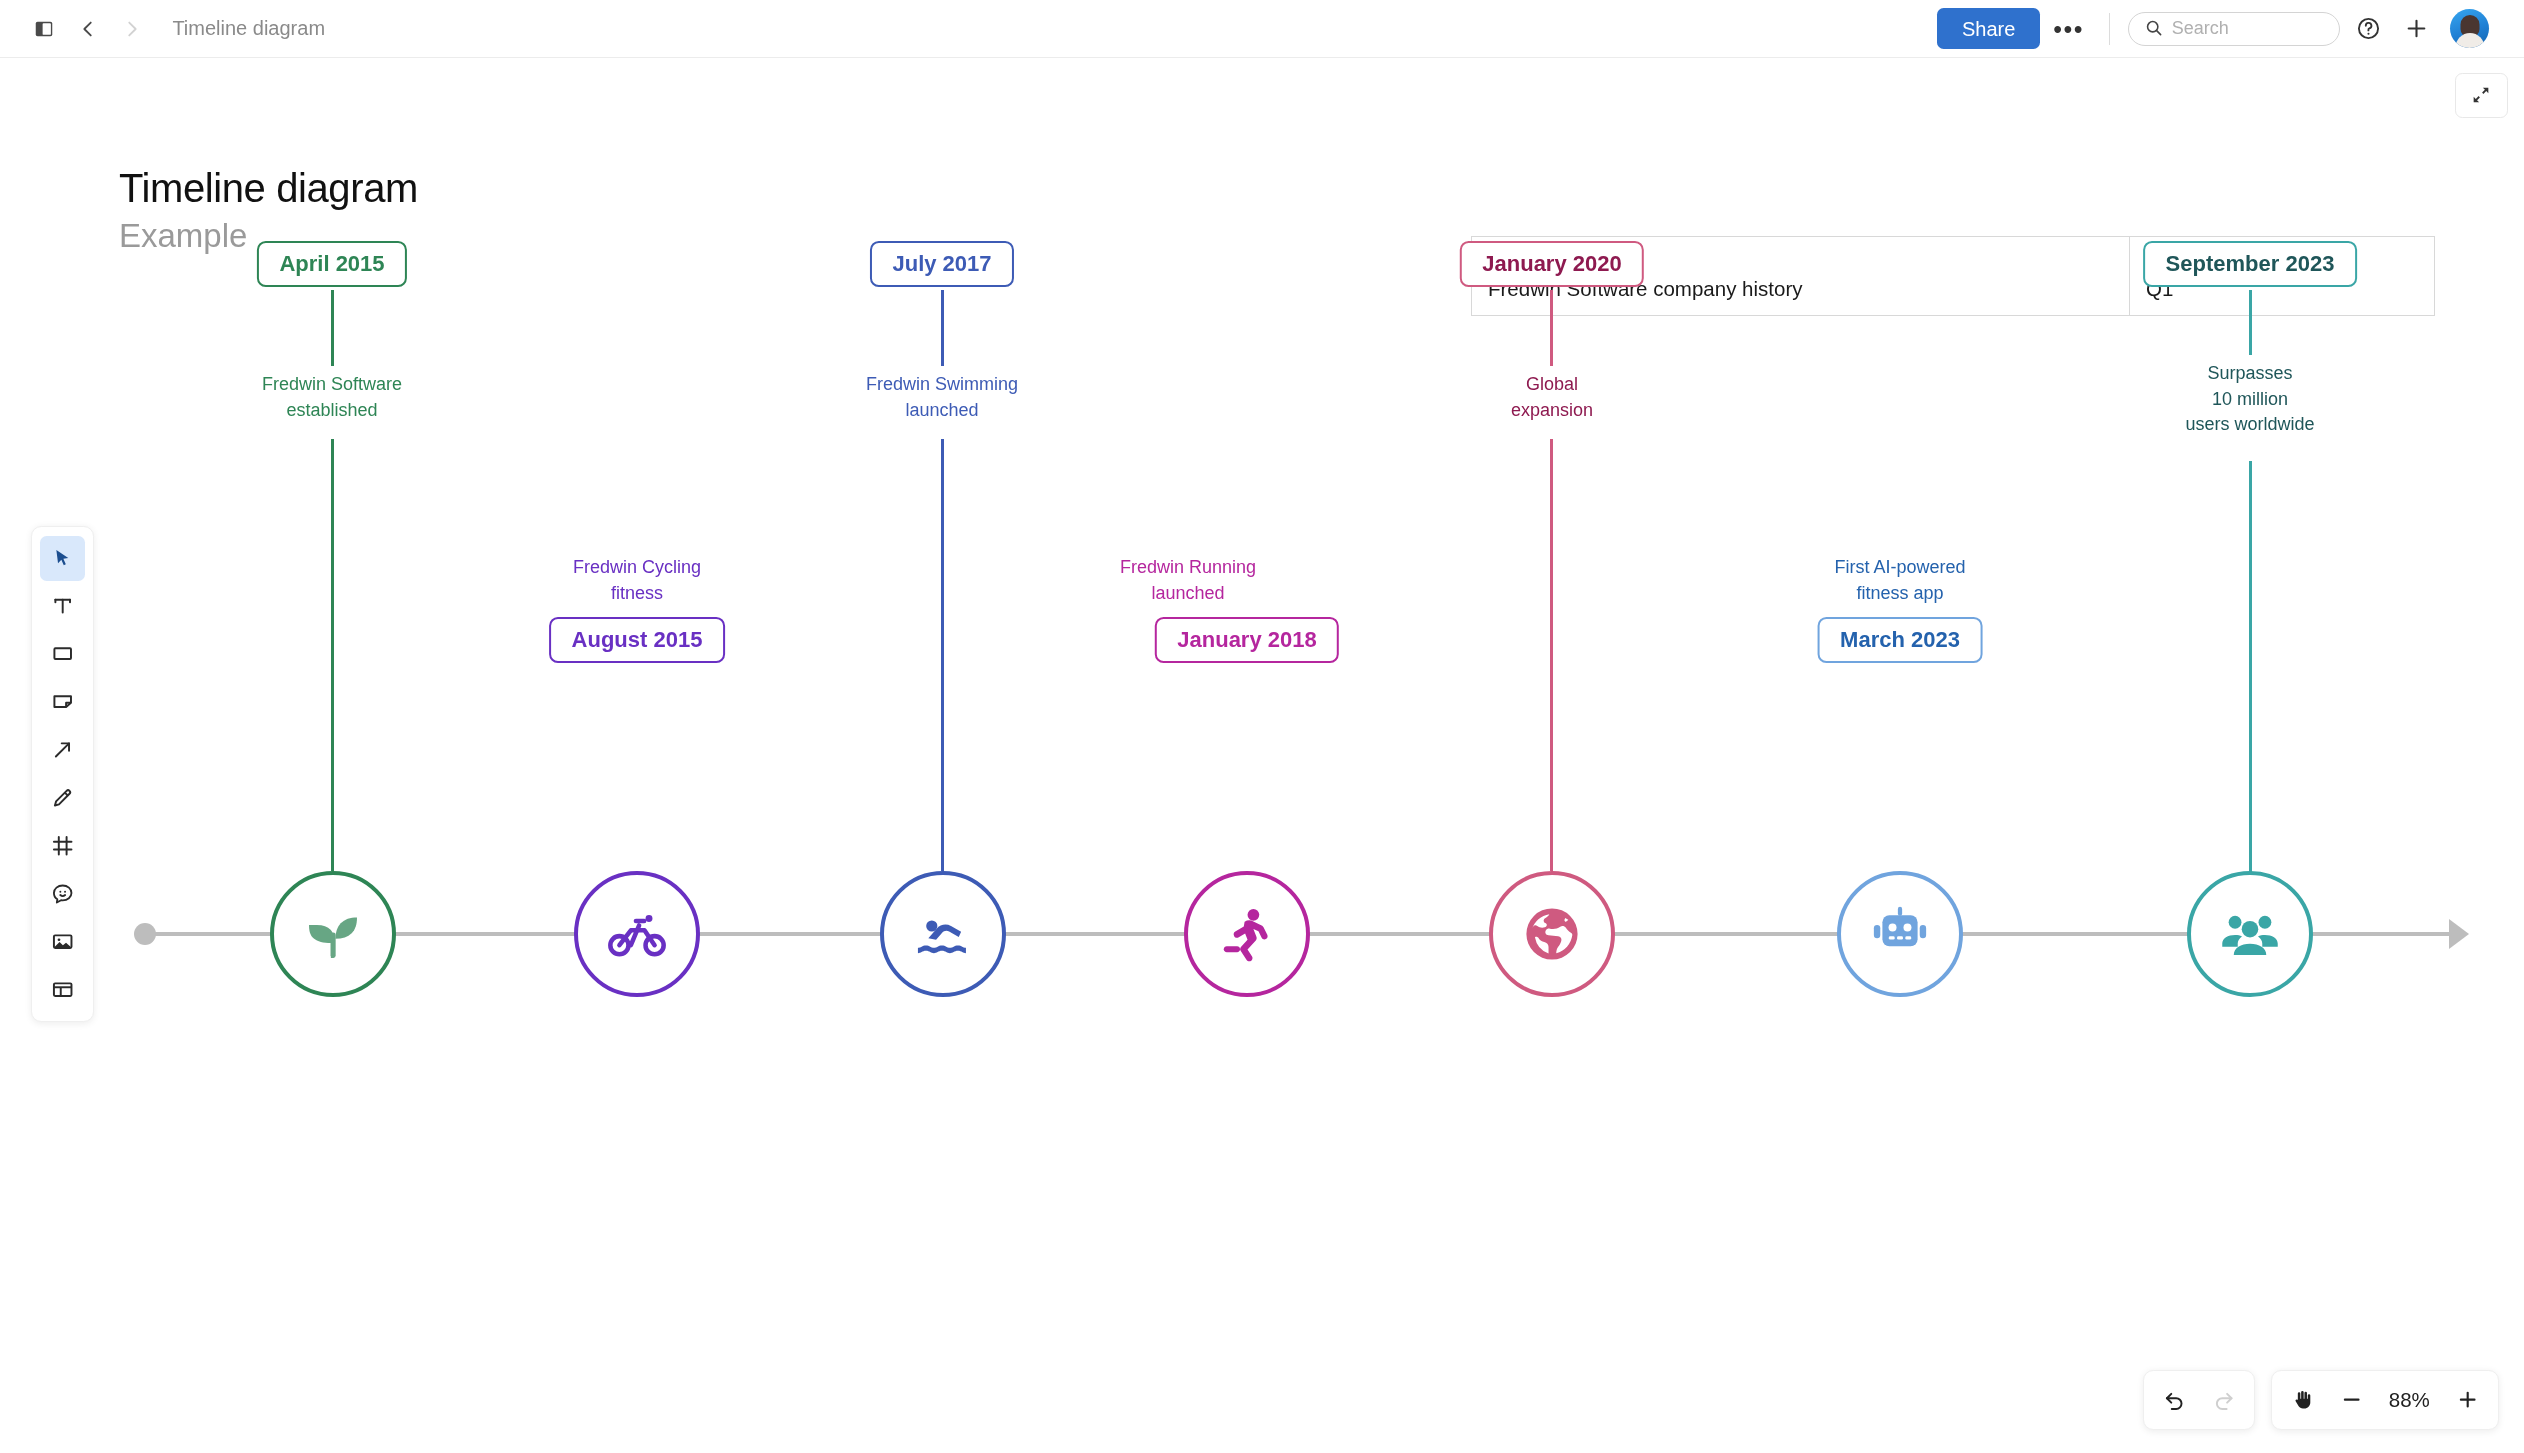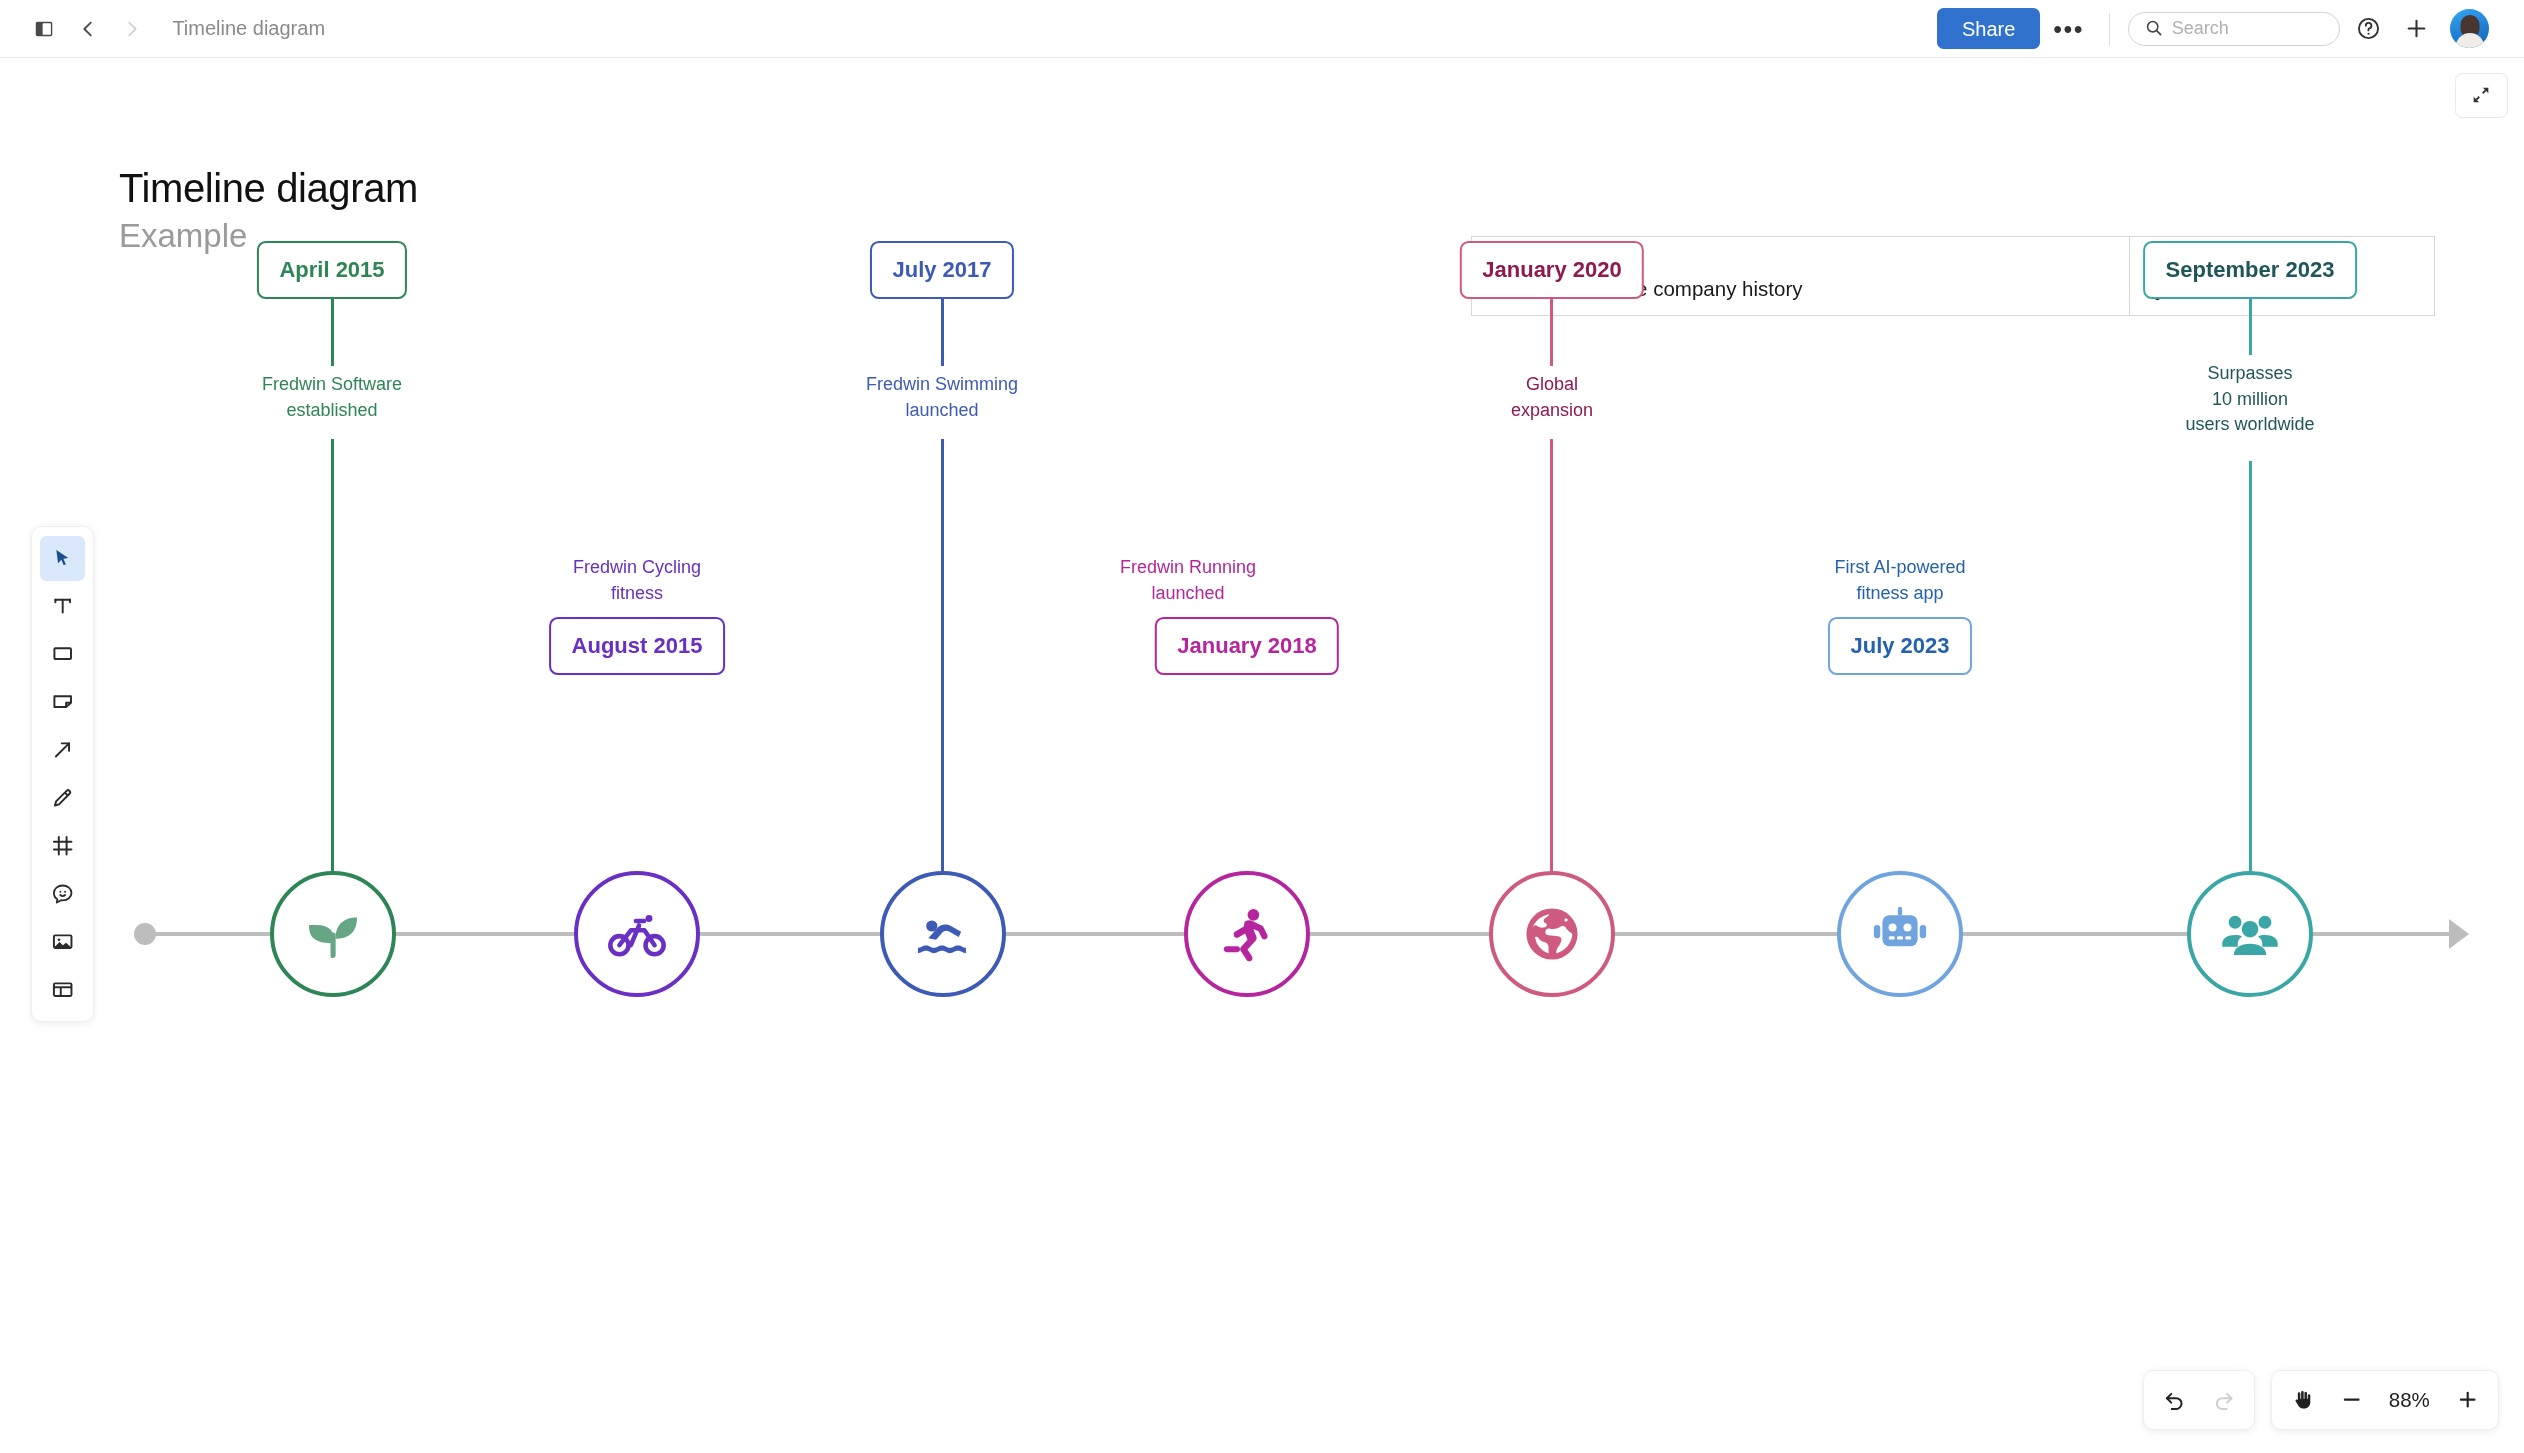--- a/index.html
+++ b/index.html
@@ -124,21 +124,21 @@
   .node-circle {
     position:absolute; width: 126px; height: 126px; border-radius: 50%;
     border: 4.4px solid currentColor; background:#ffffff;
     display:flex; align-items:center; justify-content:center;
     z-index: 10;
   }
   .node-circle svg { width: 64px; height: 64px; display:block; }
 
   .date-chip {
     position:absolute; border: 2.9px solid currentColor; border-radius: 8.8px;
-    background:#ffffff; padding: 0 20.5px; height: 58px;
+    background:#ffffff; padding: 0 20.5px; height: 46px;
     display:flex; align-items:center; justify-content:center;
     font-size: 22px; font-weight: bold; white-space: nowrap;
     font-family:"Liberation Sans", sans-serif;
     z-index: 10;
   }
 
   .node-desc {
     position:absolute; font-size: 18px; line-height: 1.42; text-align:center;
     white-space: pre-line; font-family:"Liberation Sans", sans-serif;
     z-index: 10;
@@ -402,21 +402,21 @@
           <div class="node-circle" style="color: rgb(207, 90, 128); left: 1489px; top: 813px;">
             <span style="color: rgb(207, 90, 128); display: flex;">
               <svg viewBox="0 0 24 24" fill="currentColor">
                 <path d="M12 2.4A9.6 9.6 0 1 0 21.6 12 9.6 9.6 0 0 0 12 2.4zm6.1 4.3c-.4.5-.9.9-1.2.6-.4-.3-.2-.9.1-1.3.4.2.8.5 1.1.7zM11 4.6c-.3.7-1 1.1-1.6 1.5-.8.5-.6 1.5.1 1.8.9.4.6 1.4-.2 1.6-1.1.3-2 .1-2.8-.5-.6-.5-1.3-.3-1.6.3-.2.3-.3.7-.4 1A7.9 7.9 0 0 1 11 4.6zm-5.4 8.6c.5-.3 1.1-.1 1.4.4.5.8 1.2 1.2 2.1 1.4 1 .2 1.6.9 1.6 1.9v2.4A8 8 0 0 1 5.6 13.2zm8 6c0-.9.2-1.8.8-2.5.5-.7.9-1.4 1.1-2.2.2-.9-.3-1.6-1.2-1.7-1.2-.1-2.4-.2-3.6-.3-1-.1-1.5-1-1-1.9.3-.5.9-.7 1.5-.6 1.4.3 2.7.1 3.9-.7.7-.5 1.6-.3 2.1.4.5.8 1.1 1.4 1.9 1.8.4.2.6.6.5 1a8 8 0 0 1-6 6.7z"></path>
               </svg>
             </span>
           </div>
         </div>
         <div style="color: rgb(112, 164, 222);">
           <div class="date-chip" style="color: rgb(112, 164, 222); left: 1900px; top: 559px; transform: translateX(-50%);">
-            <span style="color: rgb(36, 98, 173);">July 2023</span>
+            <span style="color: rgb(36, 98, 173);">March 2023</span>
           </div>
           <div class="node-desc" style="color: rgb(36, 98, 173); left: 1900px; top: 497px; transform: translateX(-50%); width: 307px;">First AI-powered
 fitness app</div>
           <div class="stem" style="color: rgb(112, 164, 222); left: 1899px; top: 939px;"></div>
           <div class="stem" style="color: rgb(112, 164, 222); left: 1899px; top: 564px;"></div>
           <div class="node-circle" style="color: rgb(112, 164, 222); left: 1837px; top: 813px;">
             <span style="color: rgb(112, 164, 222); display: flex;">
               <svg viewBox="0 0 24 24" fill="currentColor">
                 <rect x="11.2" y="1.8" width="1.6" height="3.4" rx=".8"></rect>
                 <rect x="5.4" y="5" width="13.2" height="11.6" rx="2.6"></rect>

